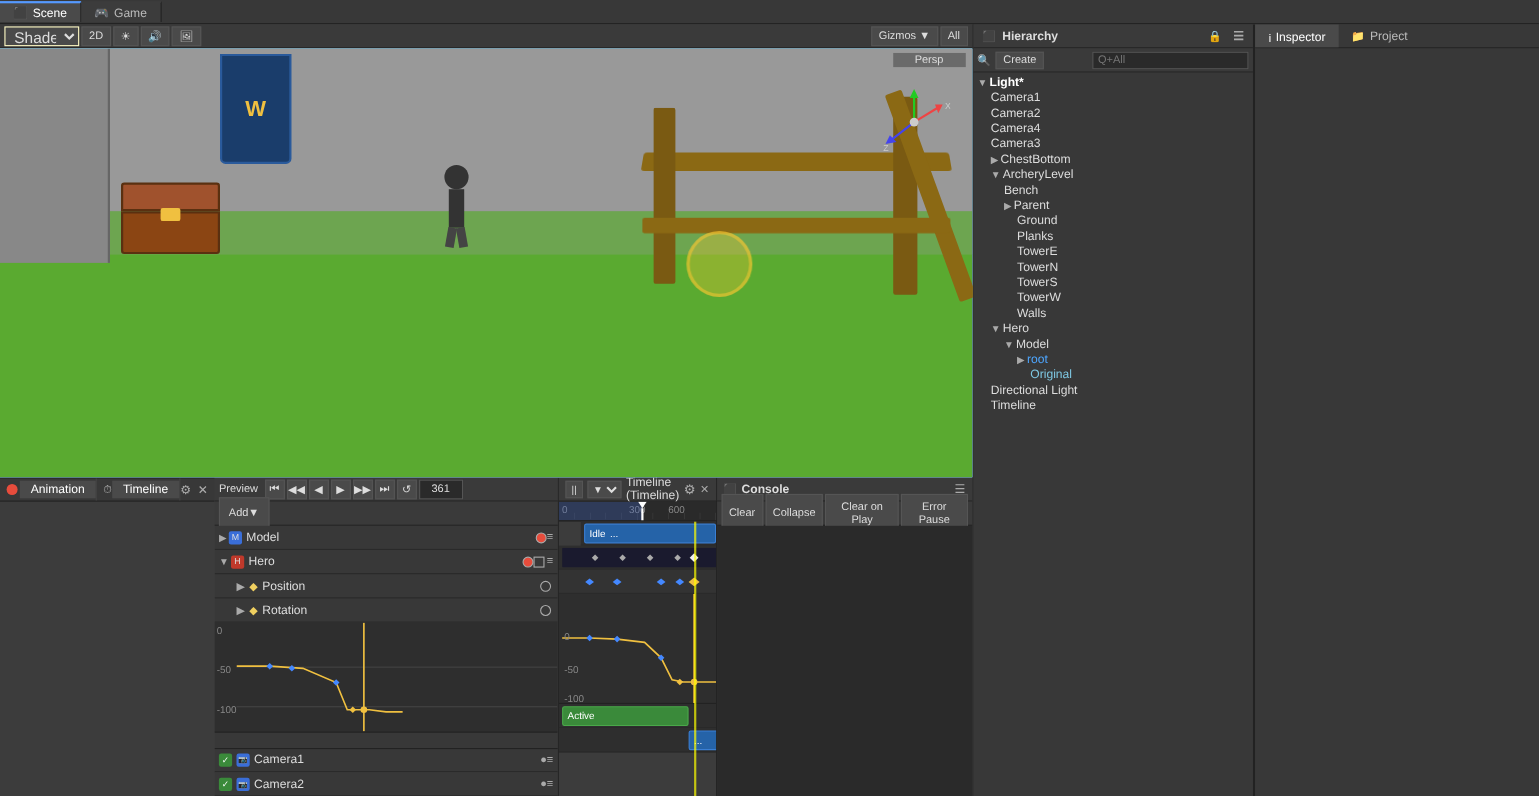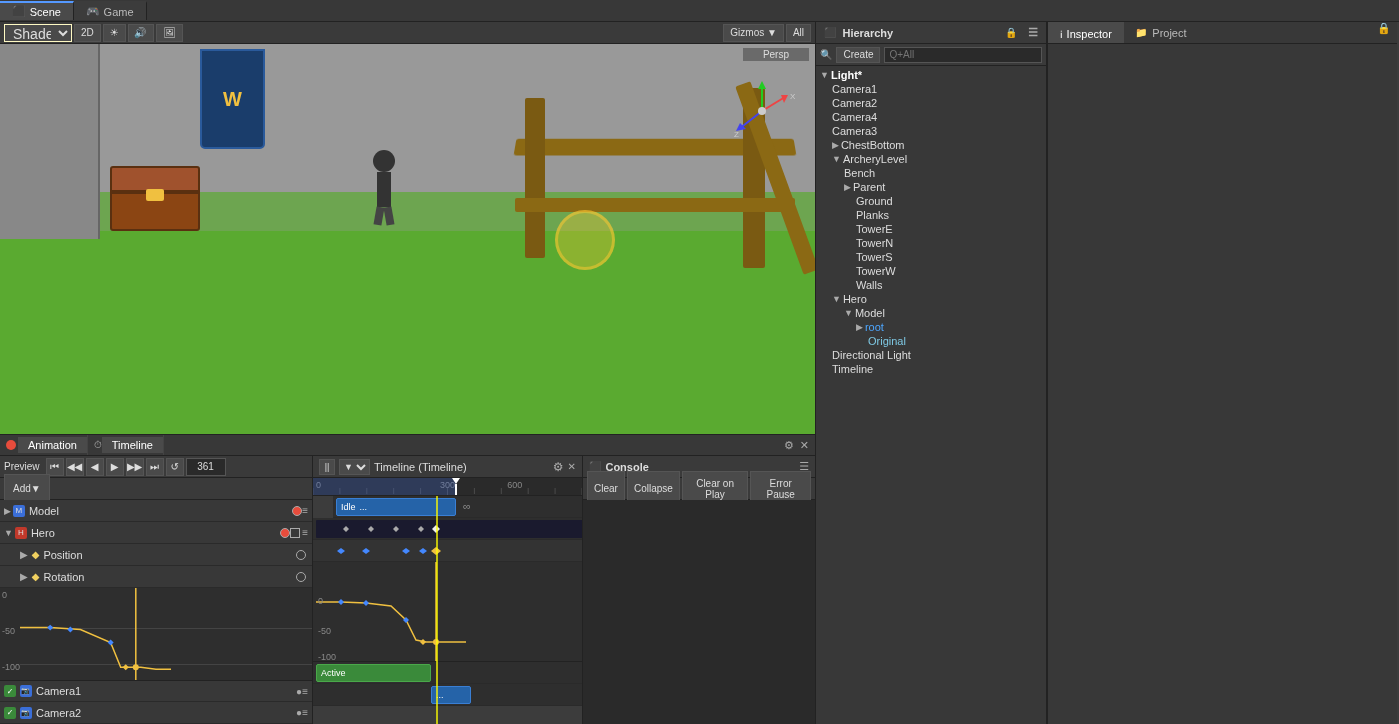--- a/index.html
+++ b/index.html
@@ -11,21 +11,21 @@
     .tab.active { background: #4a4a4a; border-top: 2px solid #5599ff; color: #fff; }
     .scene-toolbar { display: flex; align-items: center; height: 22px; background: #3a3a3a; border-bottom: 1px solid #222; gap: 2px; padding: 0 4px; }
     .scene-toolbar select, .dropdown-btn { background: #4a4a4a; border: 1px solid #555; color: #ddd; font-size: 10px; height: 18px; padding: 0 4px; cursor: pointer; }
     .scene-toolbar .toolbar-btn { background: #4a4a4a; border: 1px solid #555; color: #ddd; font-size: 10px; height: 18px; padding: 0 6px; cursor: pointer; display: flex; align-items: center; }
     .scene-viewport { position: relative; flex: 1; background: #87CEEB; overflow: hidden; }
 
     
     .hierarchy-panel { display: flex; flex-direction: column; flex: 0 0 232px; border-left: 1px solid #222; border-right: 1px solid #222; }
     .panel-header { height: 22px; background: #3a3a3a; border-bottom: 1px solid #222; display: flex; align-items: center; padding: 0 8px; gap: 6px; font-size: 11px; font-weight: bold; }
     .search-bar { height: 22px; background: #3a3a3a; border-bottom: 1px solid #222; display: flex; align-items: center; padding: 2px 4px; gap: 4px; }
-    .search-input { flex: 1; background: #2a2a2a; border: 1px solid #555; color: #ddd; font-size: 10px; height: 16px; padding: 0 4px; }
+    .search-input { flex: 1; background: #2a2a2a; border: 1px solid #555; color: #ddd; font-size: 10px; height: 16px; padding: 0 4px; margin-left: 40px; }
     .hierarchy-content { flex: 1; overflow-y: auto; background: #383838; padding: 2px 0; }
     .hier-item { padding: 1px 0; display: flex; align-items: center; cursor: pointer; }
     .hier-item .indent { display: inline-block; }
     .hier-arrow { color: #aaa; font-size: 9px; margin-right: 2px; cursor: pointer; }
     .hier-label { font-size: 11px; color: #ddd; }
     .hier-label.scene-root { color: #fff; font-weight: bold; }
     .hier-label.blue { color: #4da6ff; }
     .hier-label.light-blue { color: #7ec8e3; }
     .anim-tab { padding: 2px 10px; font-size: 11px; color: #bbb; cursor: pointer; display: flex; align-items: center; gap: 4px; }
     .anim-tab.active { background: #4a4a4a; color: #fff; }
@@ -47,21 +47,21 @@
     .track-dot.key { background: #e74c3c; }
     .track-action-btn { background: none; border: none; color: #aaa; cursor: pointer; font-size: 10px; }
 
     
     .console-toolbar { display: flex; align-items: center; height: 22px; background: #3a3a3a; border-bottom: 1px solid #222; padding: 0 4px; gap: 2px; }
     .console-btn { background: #4a4a4a; border: 1px solid #555; color: #ddd; height: 36px; padding: 0 6px; font-size: 10px; cursor: pointer; }
     .console-content { flex: 1; background: #2a2a2a; }
 
     .kf-row { height: 22px; position: relative; border-bottom: 1px solid #2a2a2a; }
 
-    .full-bottom { display: flex; flex-direction: column; height: 290px; border-radius: 14px; }
+    .full-bottom { display: flex; flex-direction: row; height: 290px; border-radius: 14px; }
     .bottom-main { display: flex; flex: 1; overflow: hidden; }
     .anim-left { width: 313px; min-width: 313px; display: flex; flex-direction: column; border-right: 1px solid #222; }
     .timeline-mid { flex: 1; display: flex; flex-direction: column; border-right: 1px solid #222; }
     .console-right { width: 232px; display: flex; flex-direction: column; }
 
     
     .graph-track { height: 100px; position: relative; background: #2e2e2e; border-bottom: 1px solid #222; overflow: hidden; }
 
     
     .right-panels { width: 350px; display: flex; flex-direction: column; border-left: 1px solid #222; }

